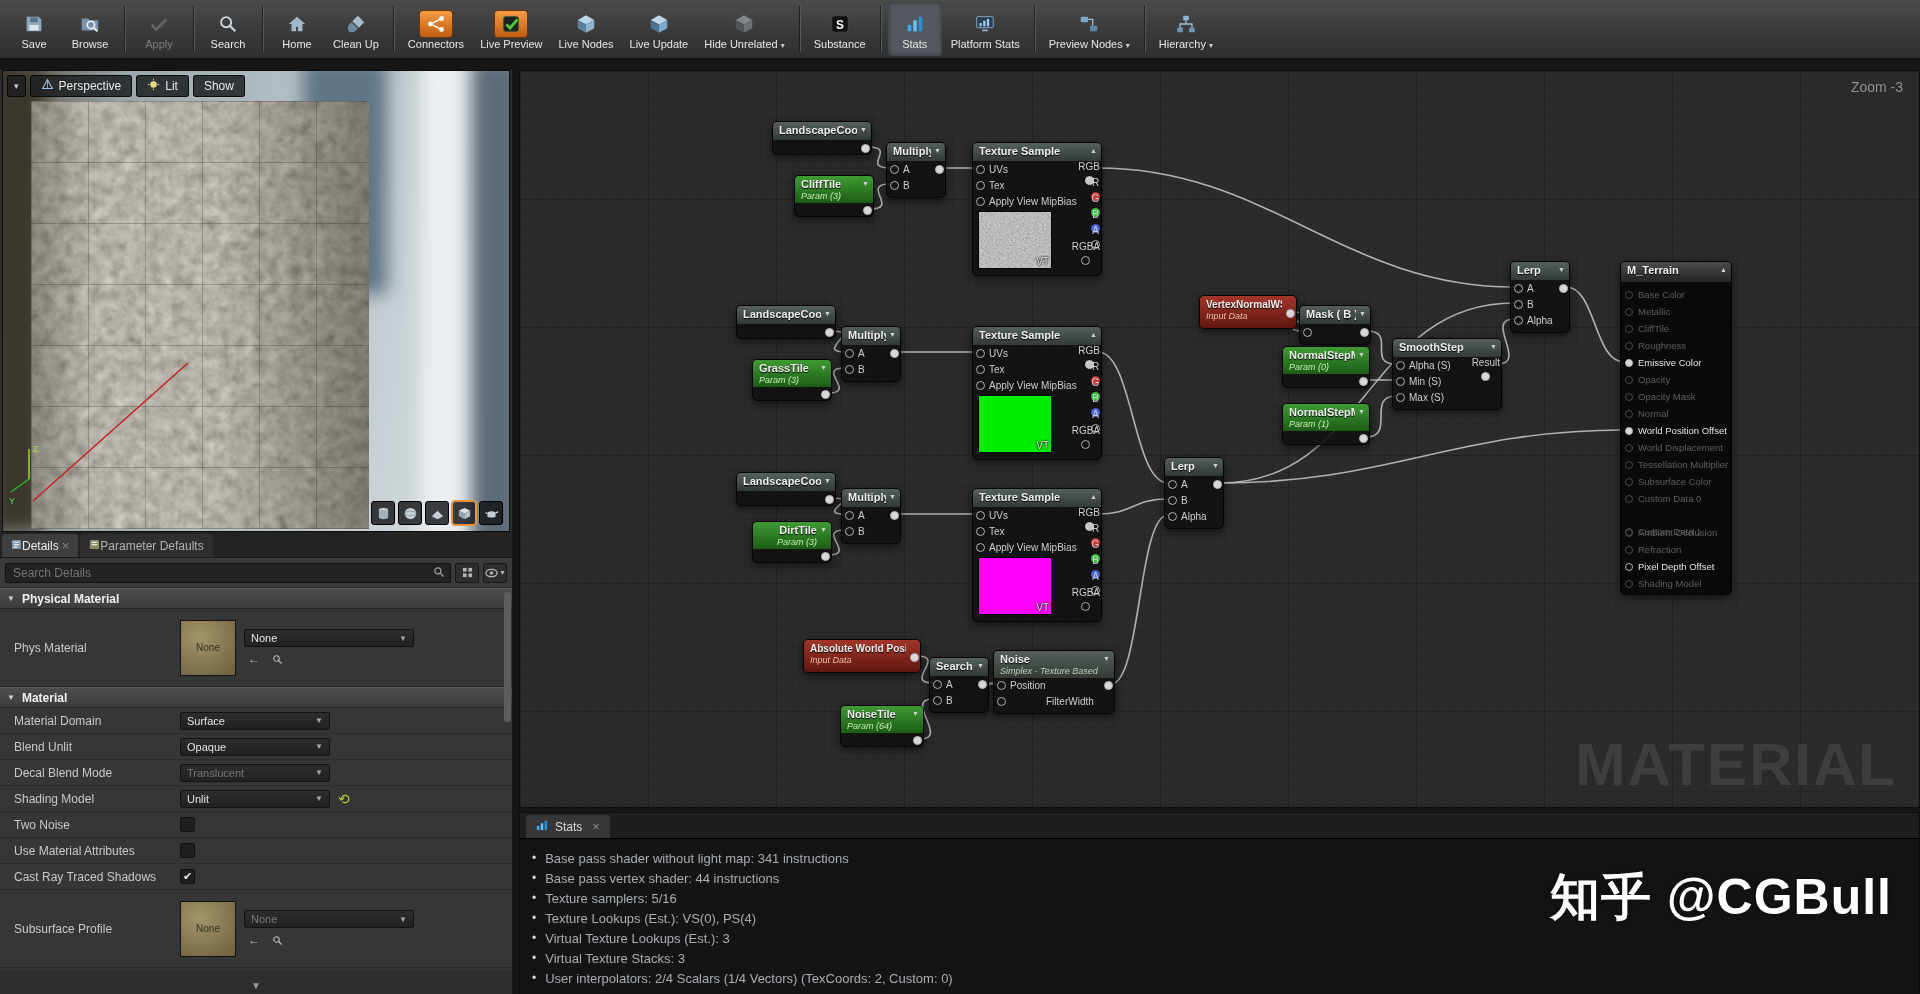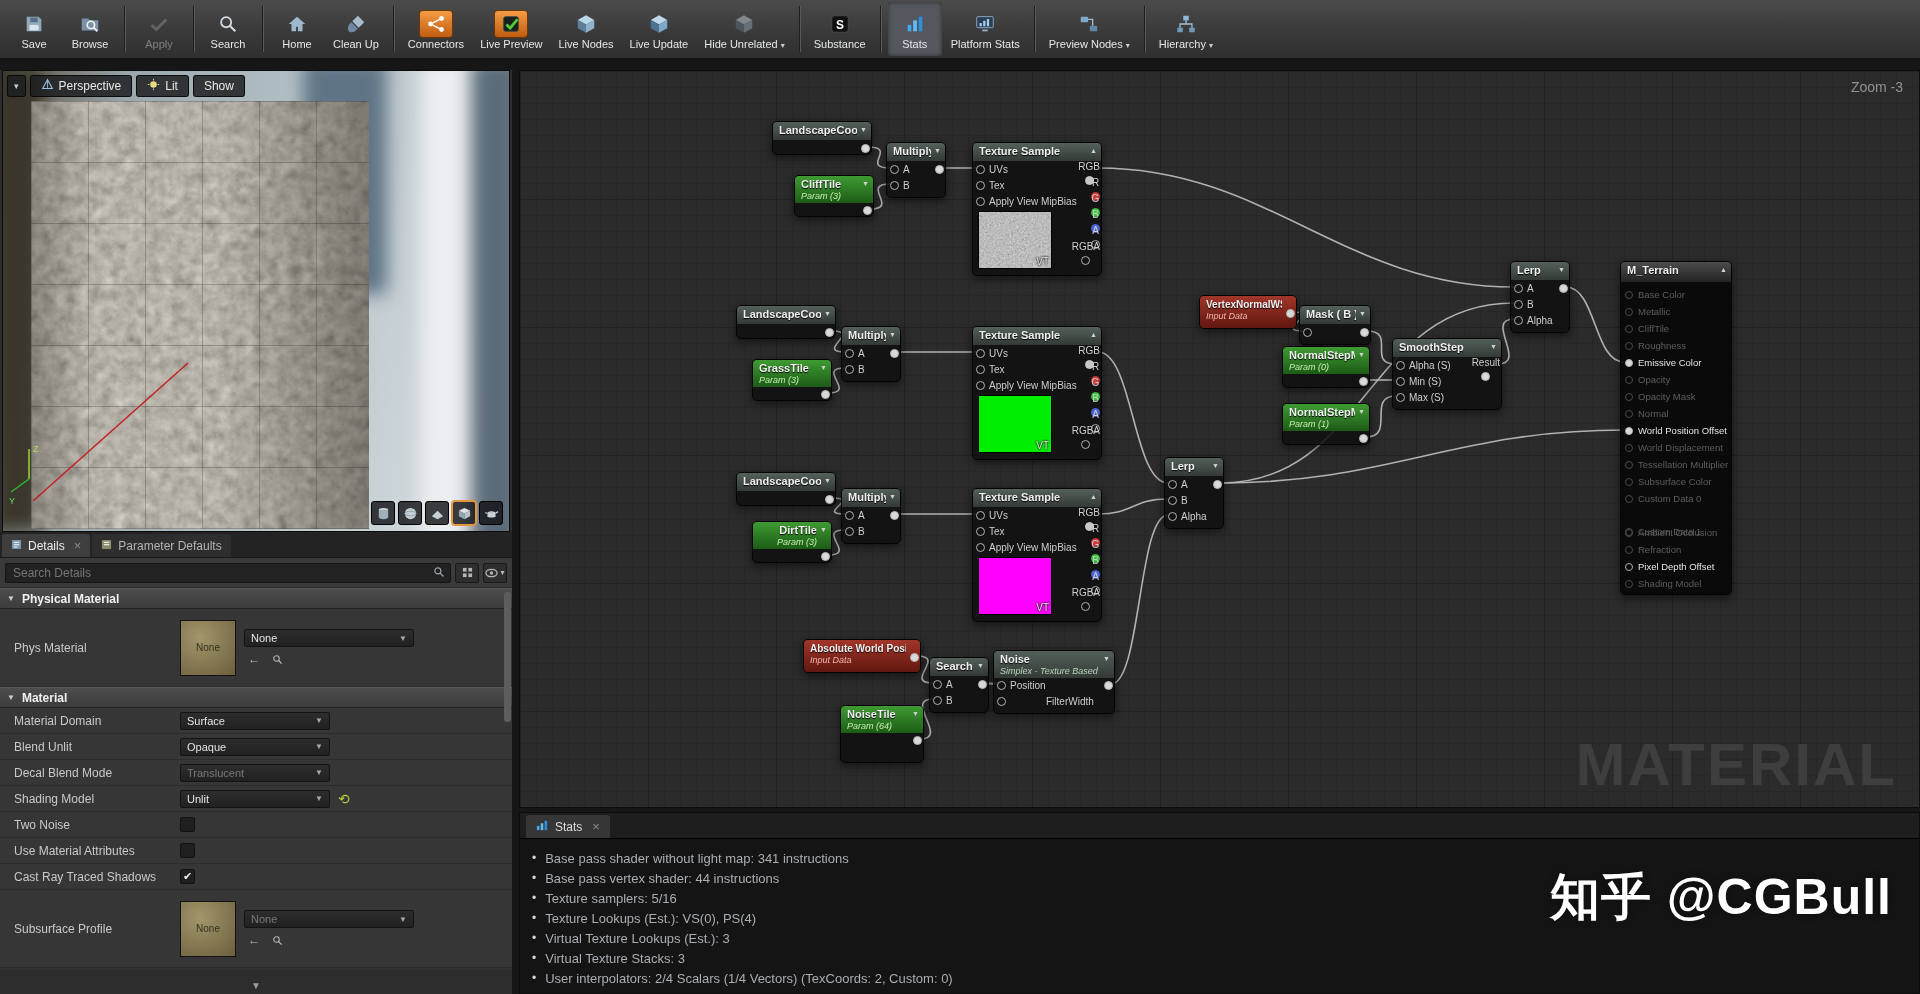--- a/index.html
+++ b/index.html
@@ -44,21 +44,21 @@
     border-radius:3px;color:#e8e8e8;font-size:12px;display:flex;align-items:center;gap:5px;}
   .vp-btn.caret-only{padding:0 6px;font-size:9px;color:#cfcfcf;}
   .vp-shapes{position:absolute;right:6px;bottom:6px;display:flex;gap:3px;}
   .shape-btn{width:24px;height:24px;background:rgba(18,20,22,.82);border:1px solid #000;
     border-radius:3px;display:flex;align-items:center;justify-content:center;}
   .shape-btn.active{border-color:#e8943f;box-shadow:0 0 0 1px #e8943f;}
   .vp-overlay{position:absolute;left:0;top:0;pointer-events:none;}
 
   #details-tabs{position:absolute;top:462px;left:0;right:0;height:26px;background:#232323;
     display:flex;align-items:flex-end;padding-left:2px;gap:2px;border-bottom:1px solid #191919;}
-  .dtab{height:23px;display:flex;align-items:center;gap:6px;padding:0 9px;background:#2e2e2e;
+  .dtab{height:23px;display:flex;align-items:center;gap:0;padding:0 9px;background:#2e2e2e;
     color:#b3b3b3;font-size:12px;border-radius:3px 3px 0 0;}
   .dtab.active{background:#3e3e3e;color:#ececec;}
   .dtab-close{color:#8a8a8a;margin-left:3px;font-size:13px;line-height:1;}
   #details-search{position:absolute;top:488px;left:0;right:0;height:30px;background:#3a3a3a;
     display:flex;align-items:center;padding:0 5px;gap:4px;border-bottom:1px solid #2a2a2a;}
   .search-box{flex:1;height:20px;background:#222;border:1px solid #141414;border-radius:2px;
     display:flex;align-items:center;padding:0 5px;gap:4px;}
   .search-box input{flex:1;background:transparent;border:none;outline:none;color:#ddd;font-size:12px;min-width:0;}
   .mini-btn{width:24px;height:20px;background:#2e2e2e;border:1px solid #191919;border-radius:2px;
     display:flex;align-items:center;justify-content:center;gap:2px;color:#bbb;font-size:8px;}
@@ -1064,21 +1064,21 @@
           </div>
           <div class="prow in" style="top: 34px;">
             <span class="pin"></span>
             <span>B</span>
           </div>
           <div class="prow out" style="top: 18px;">
             <span></span>
             <span class="pin filled"></span>
           </div>
         </div>
-        <div class="gnode param" style="left: 320px; top: 634px; width: 84px; height: 58px;">
+        <div class="gnode param" style="left: 320px; top: 634px; width: 84px; height: 42px;">
           <div class="nhead">
             <span class="ntitle">NoiseTile</span>
             <span class="nsub">Param (64)</span>
             <span class="ncollapse">▼</span>
           </div>
           <div class="prow out" style="top: 26px;">
             <span></span>
             <span class="pin filled"></span>
           </div>
         </div>

